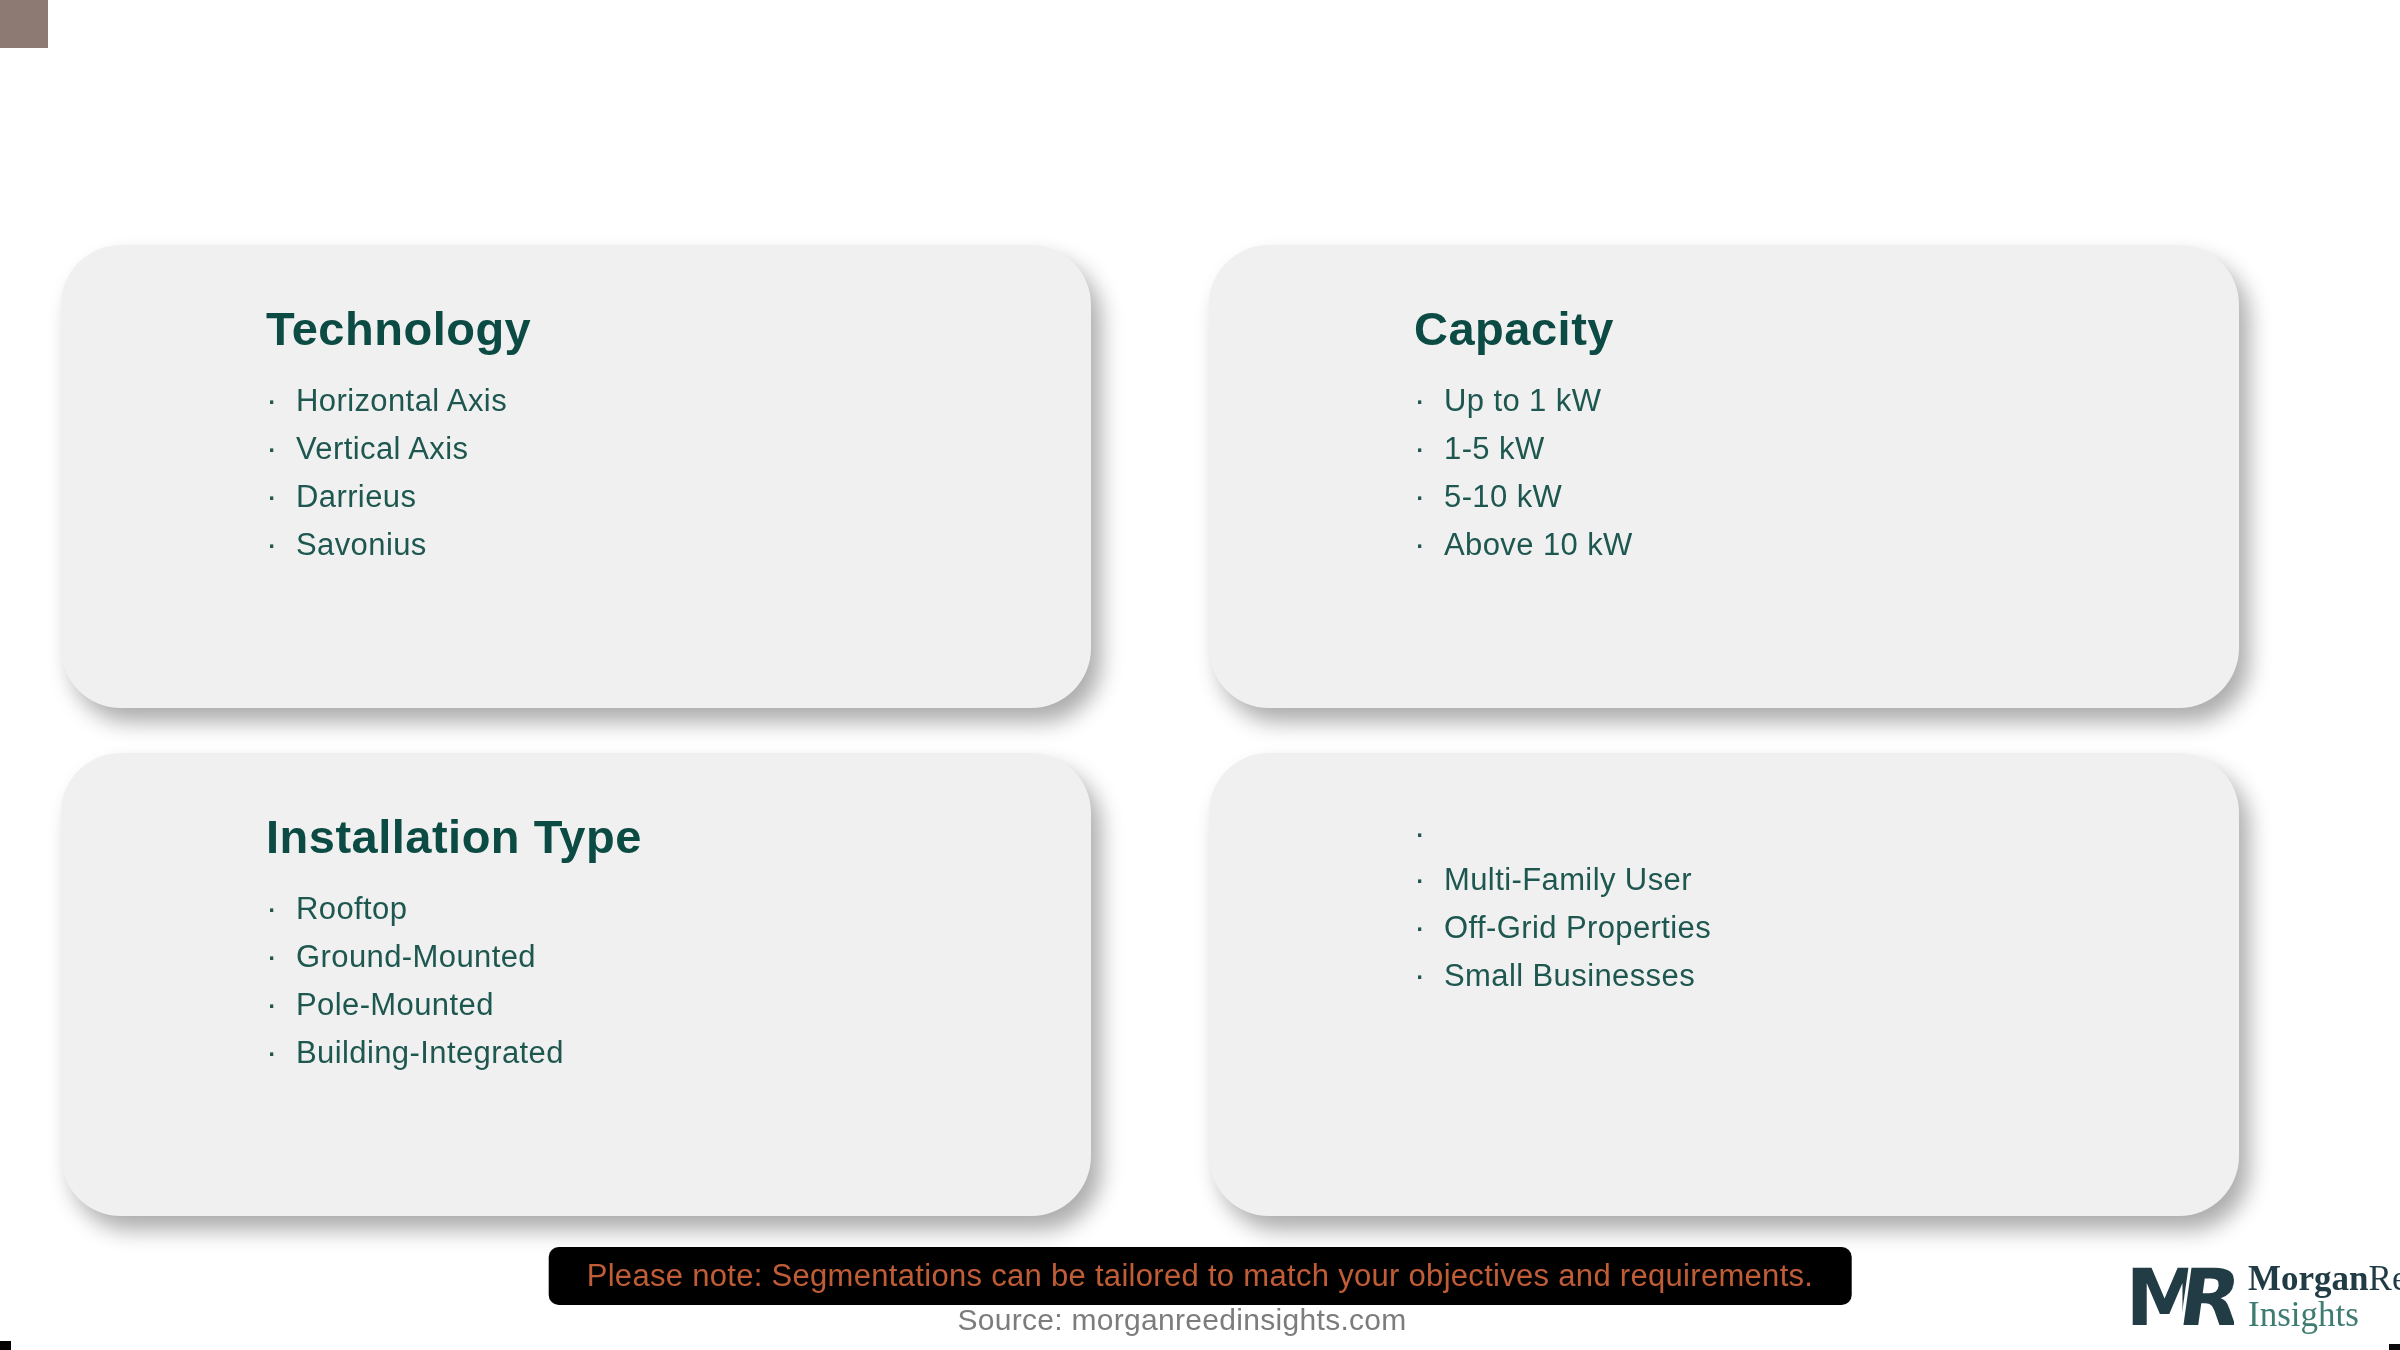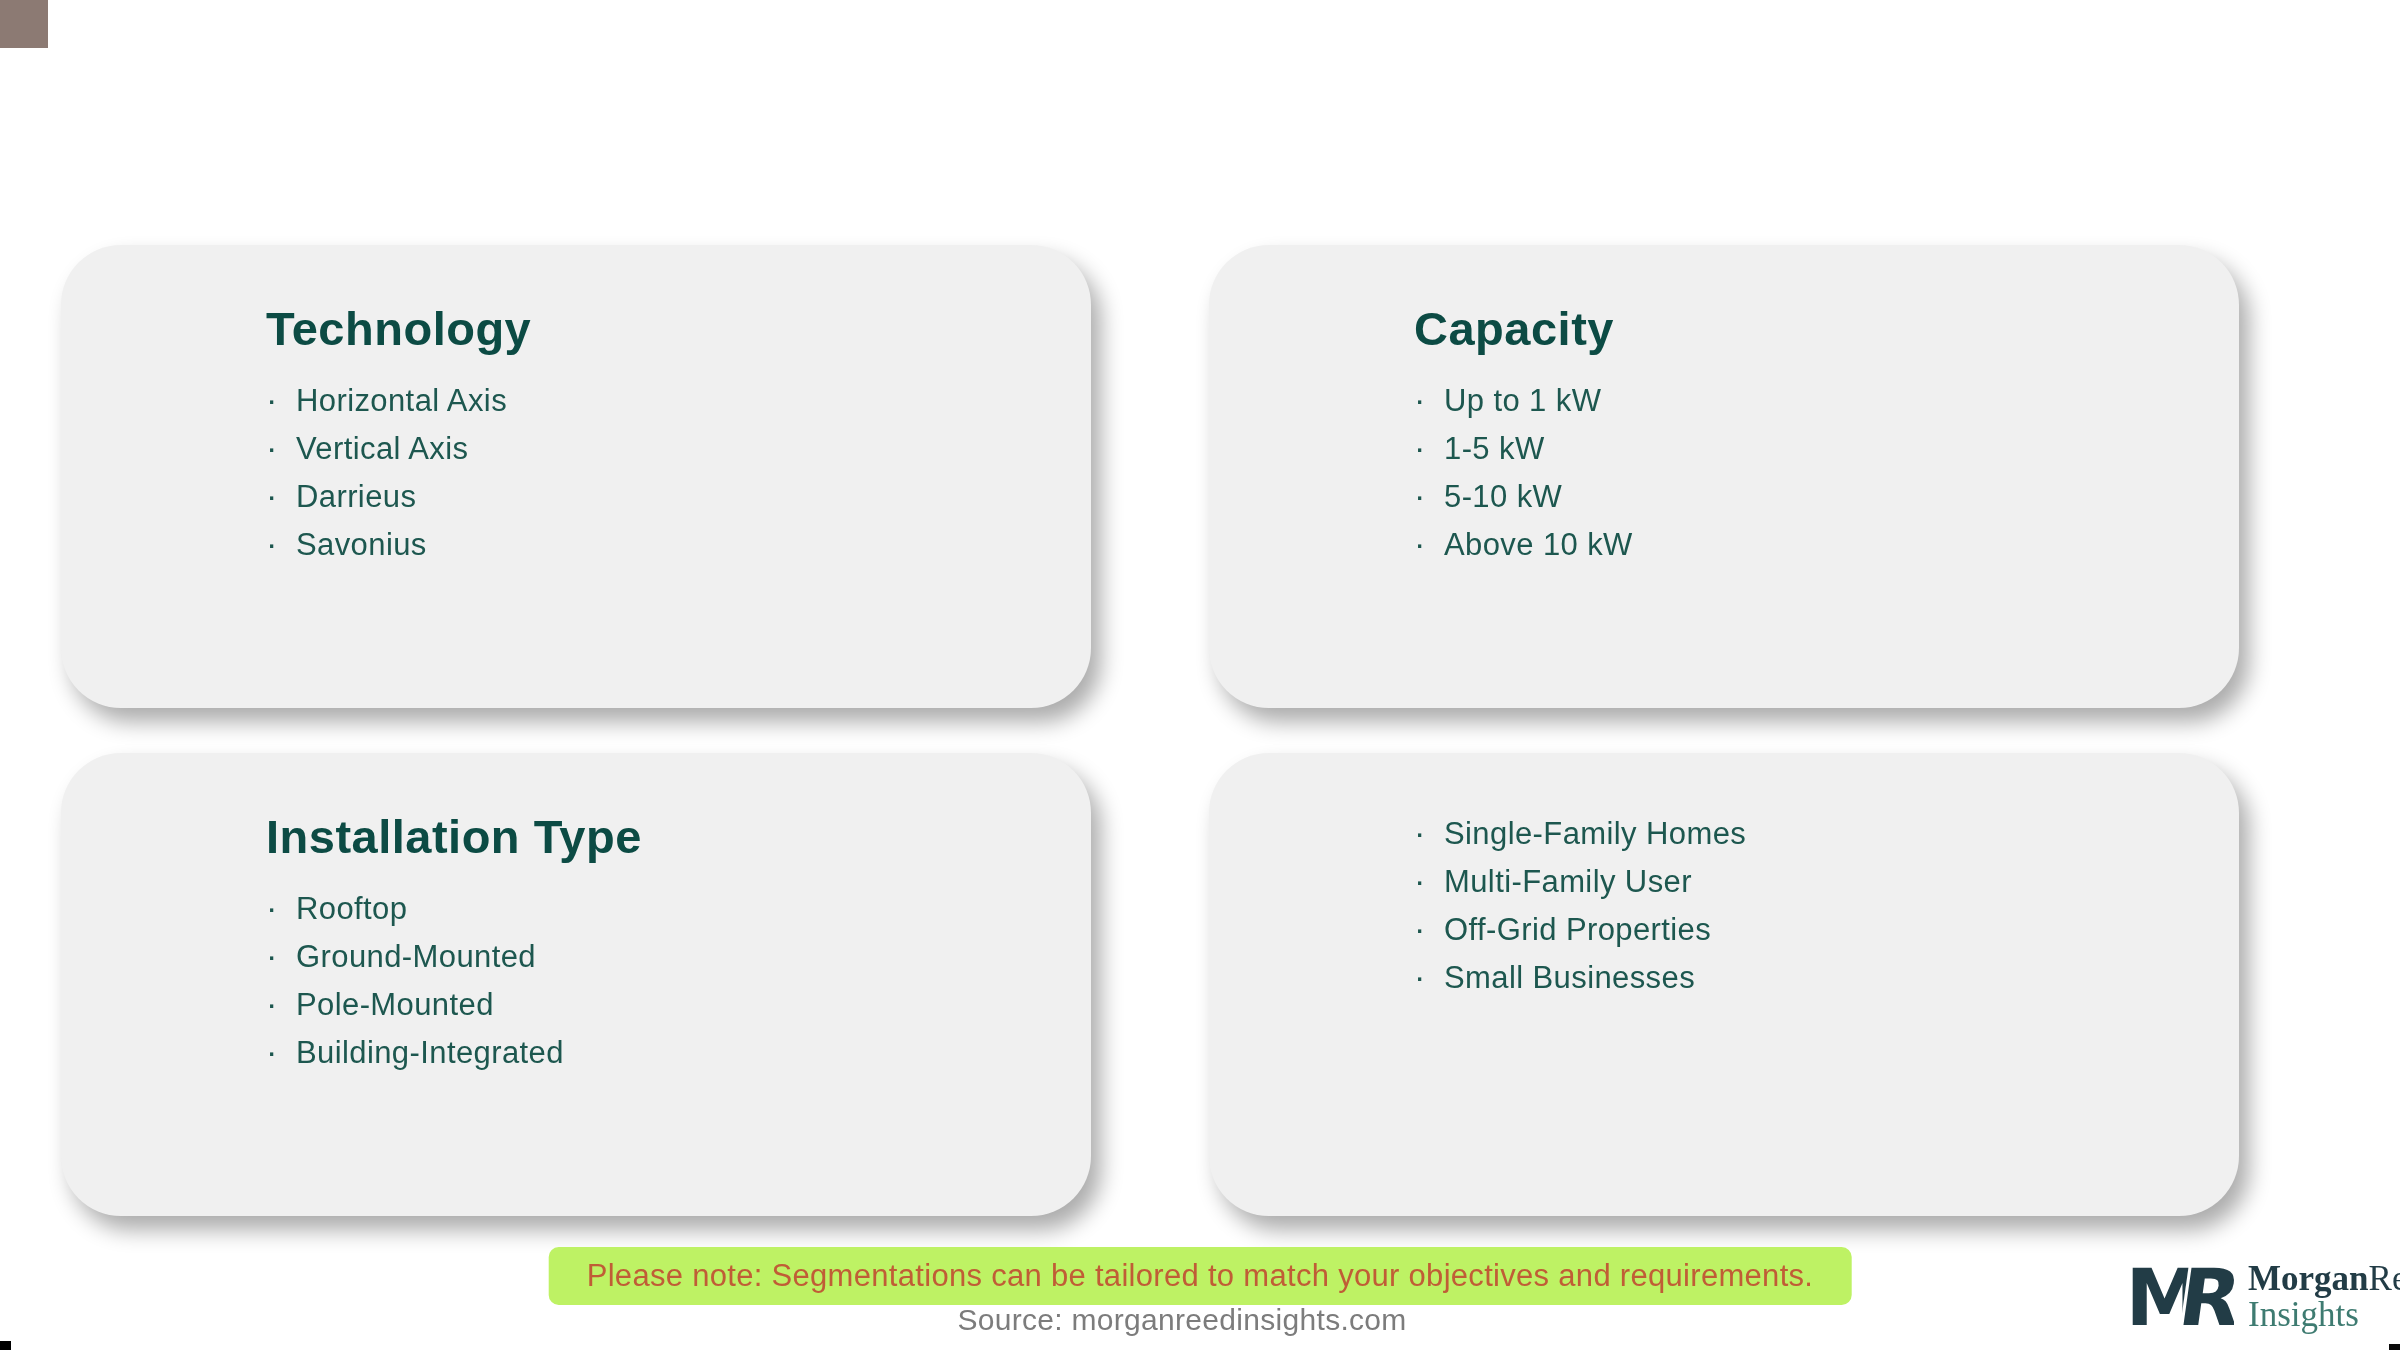--- a/index.html
+++ b/index.html
@@ -87,21 +87,21 @@
     text-align: left;
     font-size: 34px;
   }
 
   
   .note-pill {
     position: absolute;
     top: 1247px;
     left: 50%;
     transform: translateX(-50%);
-    background: #bef264;
+    background: #000000;
     border-radius: 10px;
     padding: 11px 38px;
     font-size: 31px;
     letter-spacing: 0.3px;
     color: #c05d36;
     white-space: nowrap;
   }
 
   
   .source-line {
@@ -209,21 +209,20 @@
           <span class="dot">·</span>
           <span>Building-Integrated</span>
         </div>
     </div>
   </div>
 
   <div class="card br">
     <div class="list">
       <div class="li">
           <span class="dot">·</span>
-          <span>Single-Family Homes</span>
         </div>
       <div class="li">
           <span class="dot">·</span>
           <span>Multi-Family User</span>
         </div>
       <div class="li">
           <span class="dot">·</span>
           <span>Off-Grid Properties</span>
         </div>
       <div class="li">

